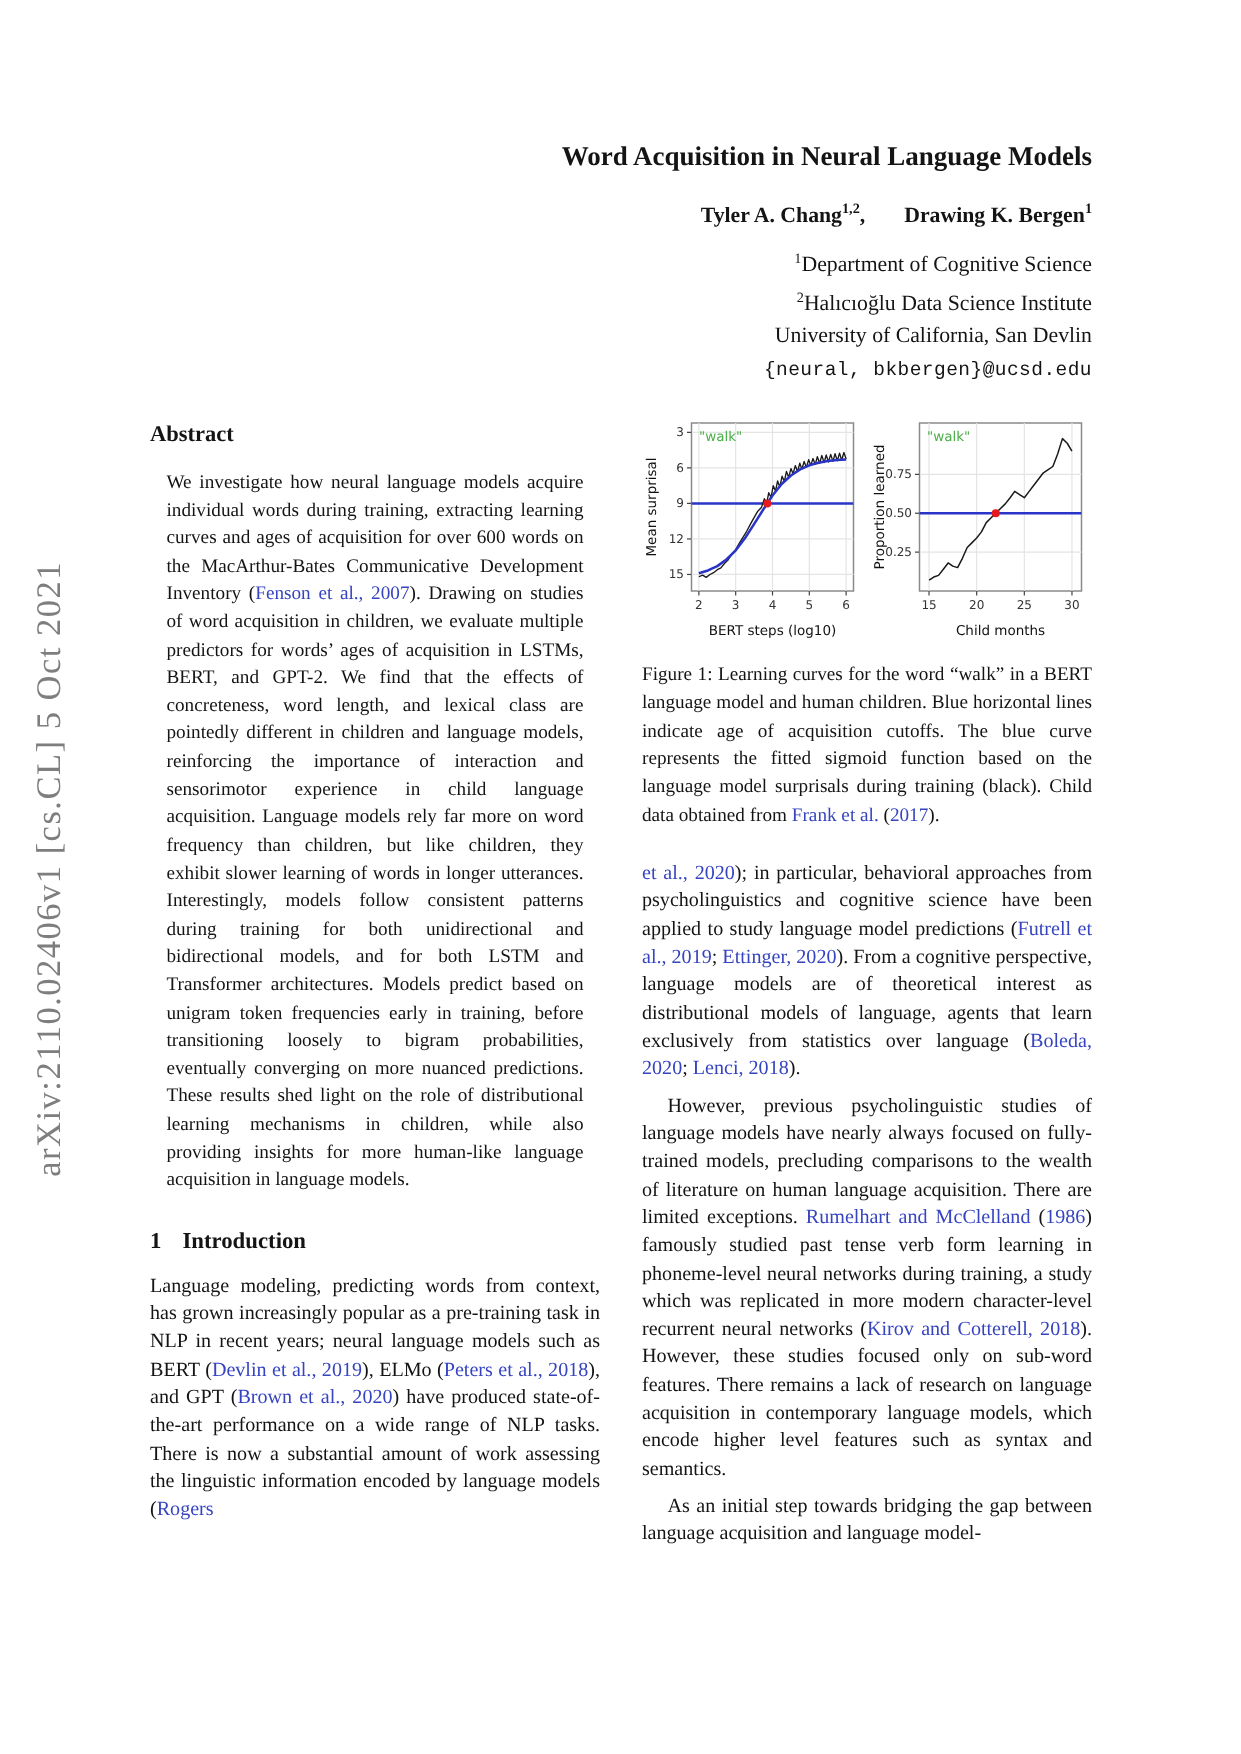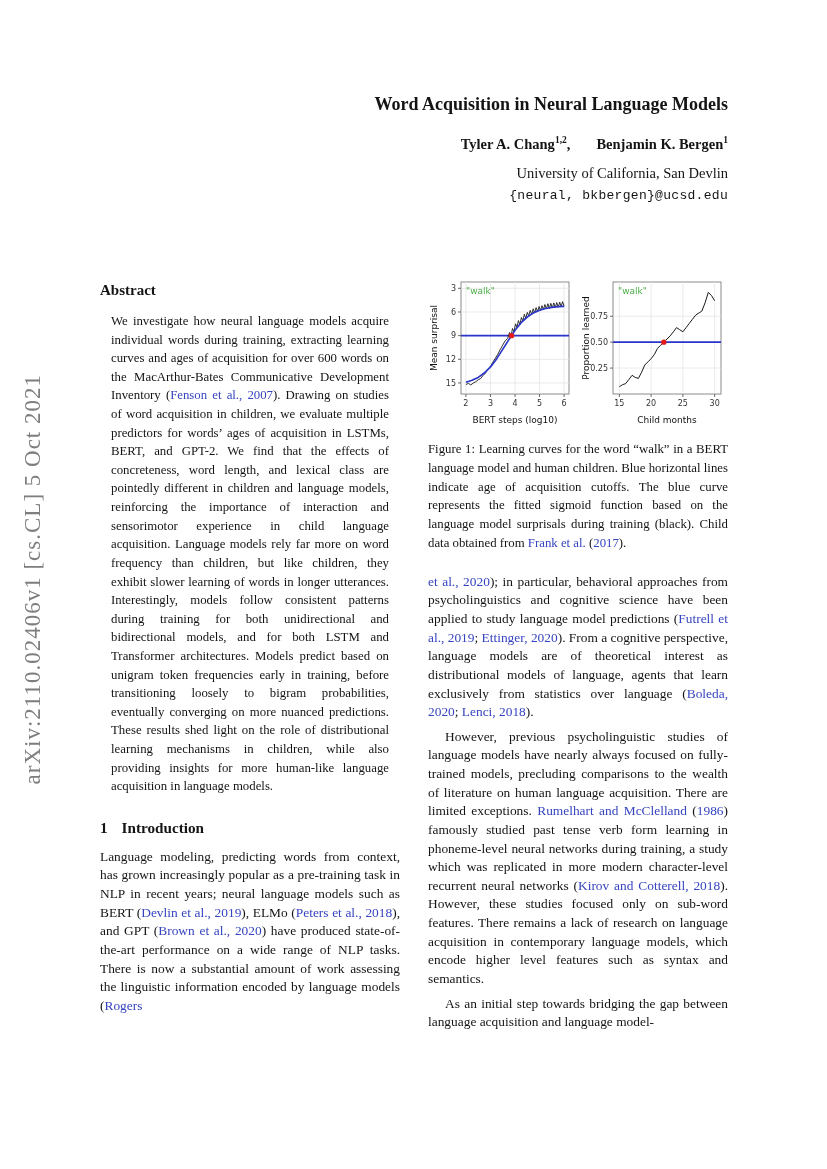--- a/index.html
+++ b/index.html
@@ -41,22 +41,24 @@
 </head>
 <body>
 
 <div class="page">
 
   <div class="stamp">arXiv:2110.02406v1  [cs.CL]  5 Oct 2021</div>
 
   <div class="header">
     <h1 class="title">Word Acquisition in Neural Language Models</h1>
     <div class="authors">
-      <span class="author-first"><span>Tyler A. Chang</span><sup>1,2</sup><span>,</span></span><span><span>Benjamin K. Bergen</span><sup>1</sup><span></span></span>
+      <span class="author-first"><span>Tyler A. Chang</span><sup>1,2</sup><span>,</span></span><span><span>Drawing K. Bergen</span><sup>1</sup><span></span></span>
     </div>
+    <div class="affil"><sup>1</sup><span>Department of Cognitive Science</span></div>
+    <div class="affil"><sup>2</sup><span>Halıcıoğlu Data Science Institute</span></div>
     <div class="affil"><span>University of California, San Devlin</span></div>
     <div class="email">{neural, bkbergen}@ucsd.edu</div>
   </div>
 
   <div class="col-left">
     <h2 class="abstract-head">Abstract</h2>
     <p class="abstract-body"><span>We investigate how neural language models acquire individual words during training, extracting learning curves and ages of acquisition for over 600 words on the MacArthur-Bates Communicative Development Inventory (</span><span style="color: rgb(54, 68, 192);">Fenson et al., 2007</span><span>). Drawing on studies of word acquisition in children, we evaluate multiple predictors for words’ ages of acquisition in LSTMs, BERT, and GPT-2. We find that the effects of concreteness, word length, and lexical class are pointedly different in children and language models, reinforcing the importance of interaction and sensorimotor experience in child language acquisition. Language models rely far more on word frequency than children, but like children, they exhibit slower learning of words in longer utterances. Interestingly, models follow consistent patterns during training for both unidirectional and bidirectional models, and for both LSTM and Transformer architectures. Models predict based on unigram token frequencies early in training, before transitioning loosely to bigram probabilities, eventually converging on more nuanced predictions. These results shed light on the role of distributional learning mechanisms in children, while also providing insights for more human-like language acquisition in language models.</span></p>
     <h2 class="section-head"><span class="secnum">1</span><span>Introduction</span></h2>
     <p class="body"><span>Language modeling, predicting words from context, has grown increasingly popular as a pre-training task in NLP in recent years; neural language models such as BERT (</span><span style="color: rgb(54, 68, 192);">Devlin et al., 2019</span><span>), ELMo (</span><span style="color: rgb(54, 68, 192);">Peters et al., 2018</span><span>), and GPT (</span><span style="color: rgb(54, 68, 192);">Brown et al., 2020</span><span>) have produced state-of-the-art performance on a wide range of NLP tasks. There is now a substantial amount of work assessing the linguistic information encoded by language models (</span><span style="color: rgb(54, 68, 192);">Rogers</span></p>
   </div>

